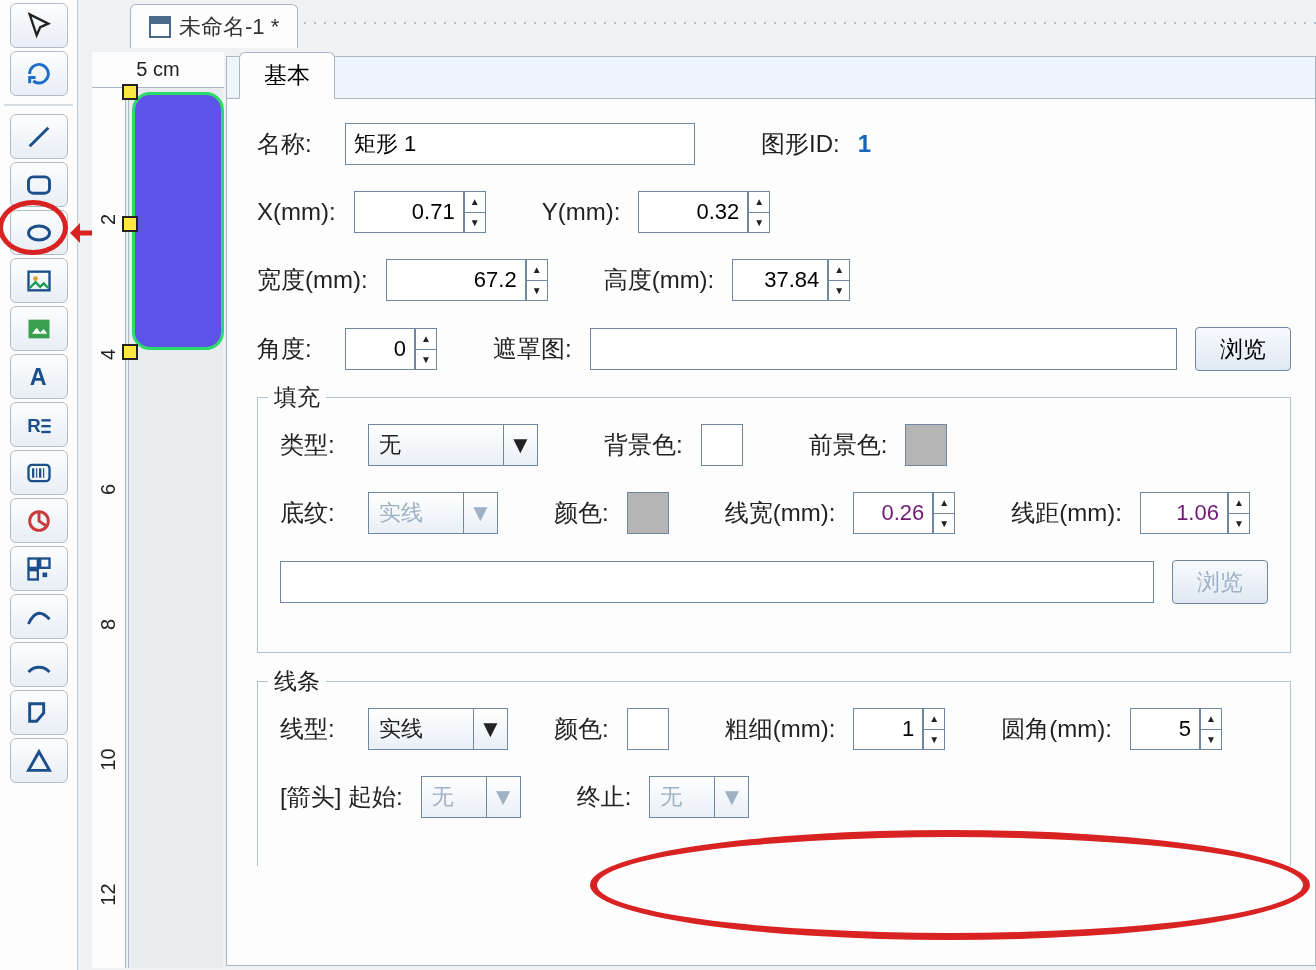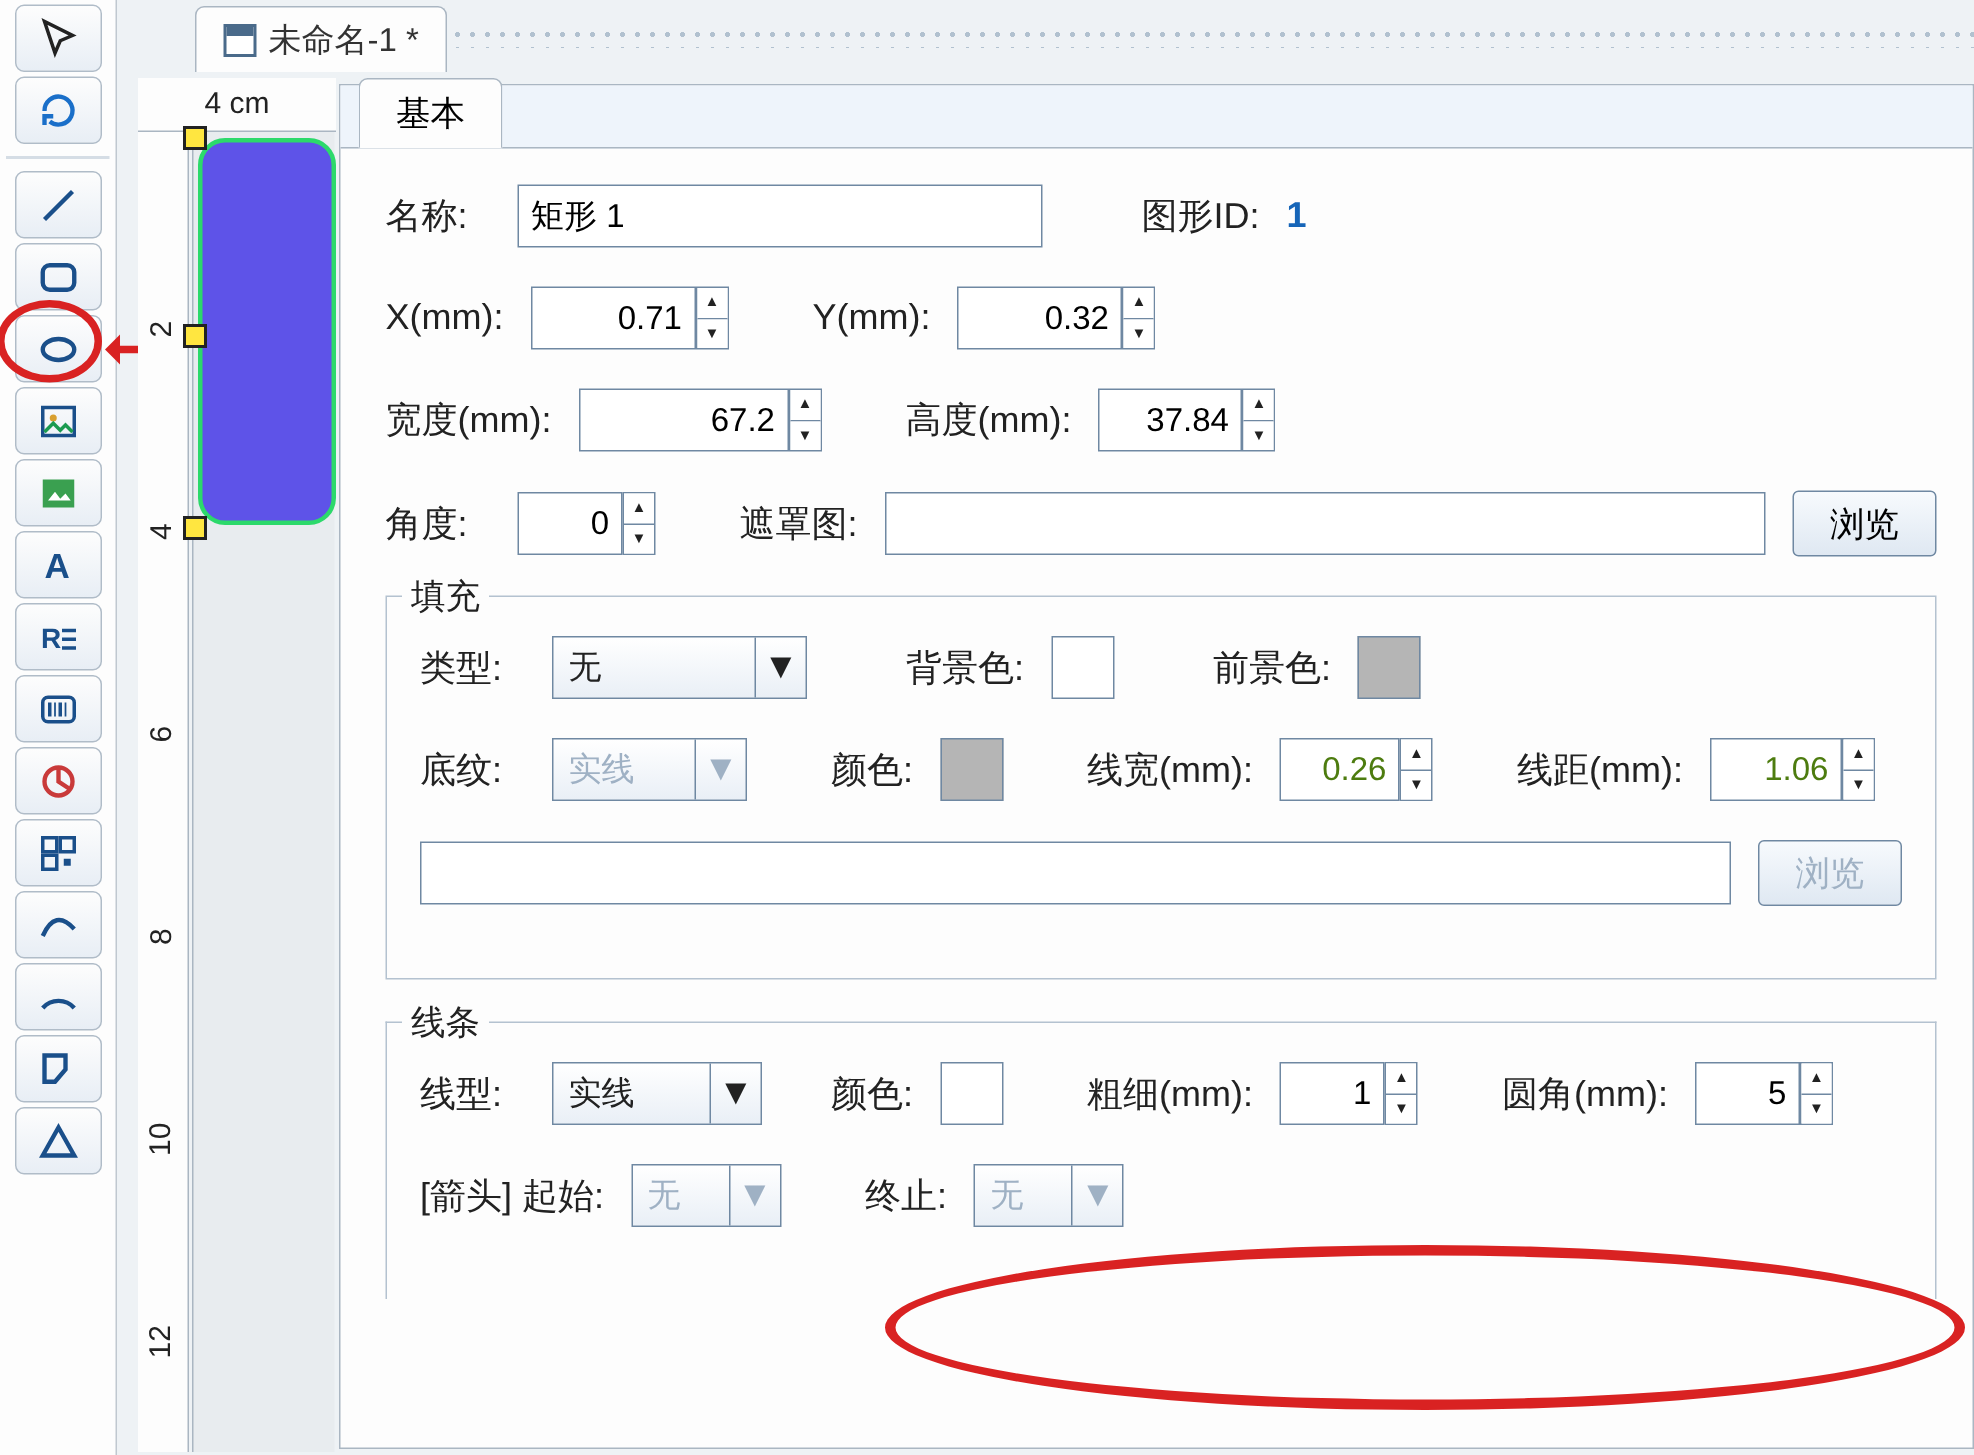--- a/index.html
+++ b/index.html
@@ -36,21 +36,21 @@
 
 .form-area { padding: 24px 24px 10px 30px; font-size: 24px; color:#222; }
 .row { display:flex; align-items:center; margin-bottom: 26px; gap: 18px; flex-wrap: wrap; }
 .lbl { min-width: 70px; }
 input.txt { height: 42px; border: 1px solid #6f88a2; padding: 0 8px; font-size: 22px; background:#fff; }
 .num { width: 110px; text-align:right; }
 .spin { width:22px; height:42px; display:flex; flex-direction:column; border:1px solid #6f88a2; }
 .spin .up, .spin .dn { flex:1; background:#fff; display:flex;align-items:center;justify-content:center; border-bottom:1px solid #6f88a2; cursor:pointer; font-size:10px; }
 .spin .dn { border-bottom:none; }
 .spinwrap { display:flex; }
-.disabled-in { background:#f2f2f2; color:#4d7c0f; }
+.disabled-in { background:#f2f2f2; color:#701a75; }
 
 .id-val { color:#1665b8; font-weight:600; }
 
 .group { border:1px solid #b4c2d0; padding: 26px 22px 22px; margin-bottom: 28px; position:relative; }
 .group-legend { position:absolute; top:-16px; left:10px; background:#fdfdfd; padding:0 6px; font-size:23px; }
 .sel { display:flex; align-items:center; border:1px solid #6f88a2; height:42px; min-width:170px; background:linear-gradient(#fff,#e9eff6); }
 .sel-text { flex:1; padding:0 10px; font-size:22px; }
 .sel-btn { width:34px; height:100%; border-left:1px solid #6f88a2; display:flex;align-items:center;justify-content:center; }
 .sel.dis .sel-text { color:#9fb1c4; }
 .swatch { width:42px; height:42px; border:1px solid #6f88a2; background:#fff; }
@@ -168,21 +168,21 @@
     <path d="M10 3 L0 13 L10 23 z" fill="#d92222"></path>
   </svg>
 
 <div class="tabstrip-dots"></div>
 <div class="doc-tab">
   <div class="doc-tab-icon"></div>
   <span class="doc-tab-text">未命名-1 *</span>
 </div>
 
 <div class="hruler">
-    <span>4 cm</span>
+    <span>5 cm</span>
   </div>
 <div class="vruler">
   <span class="t" style="top:120px">2</span>
   <span class="t" style="top:255px">4</span>
   <span class="t" style="top:390px">6</span>
   <span class="t" style="top:525px">8</span>
   <span class="t" style="top:660px">10</span>
   <span class="t" style="top:795px">12</span>
 </div>
 <div class="canvas-paper"></div>

